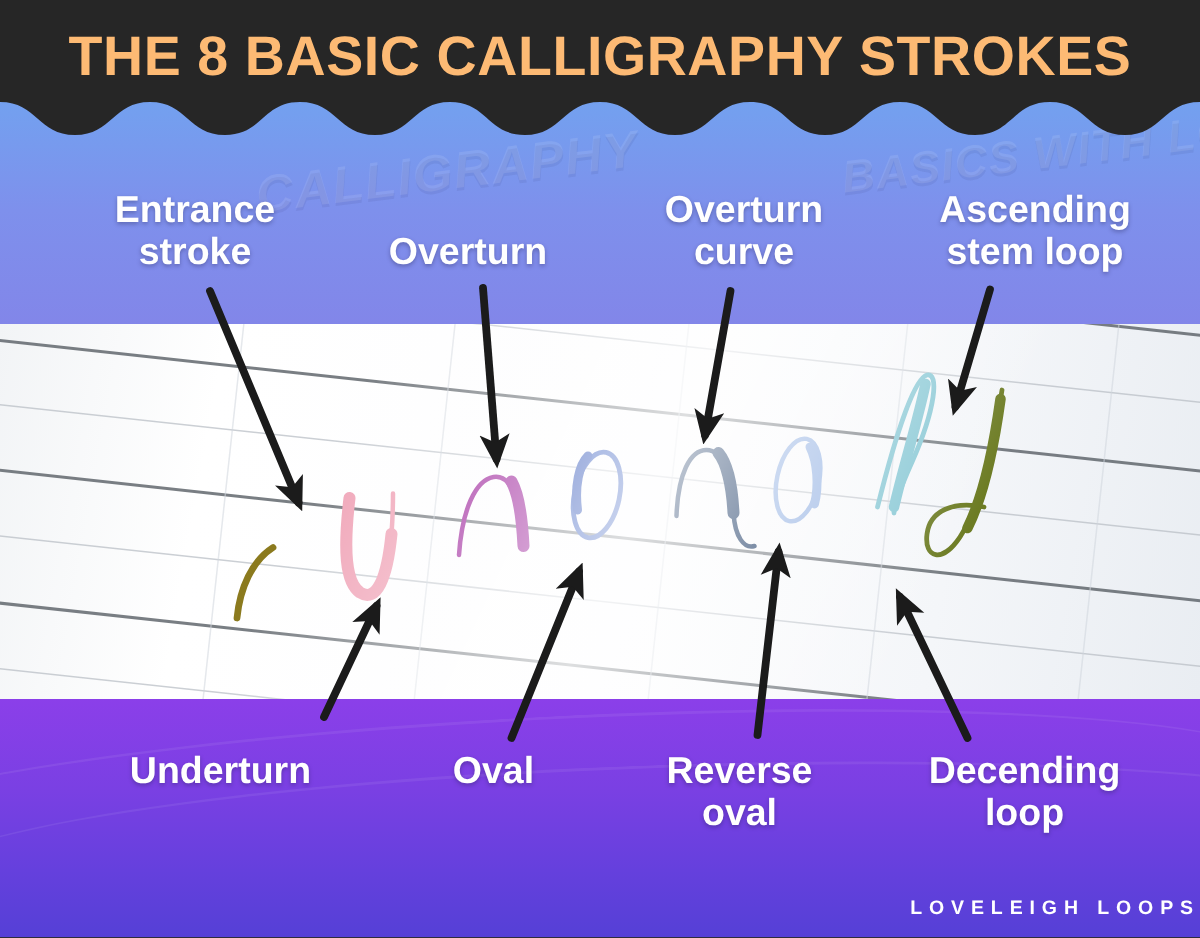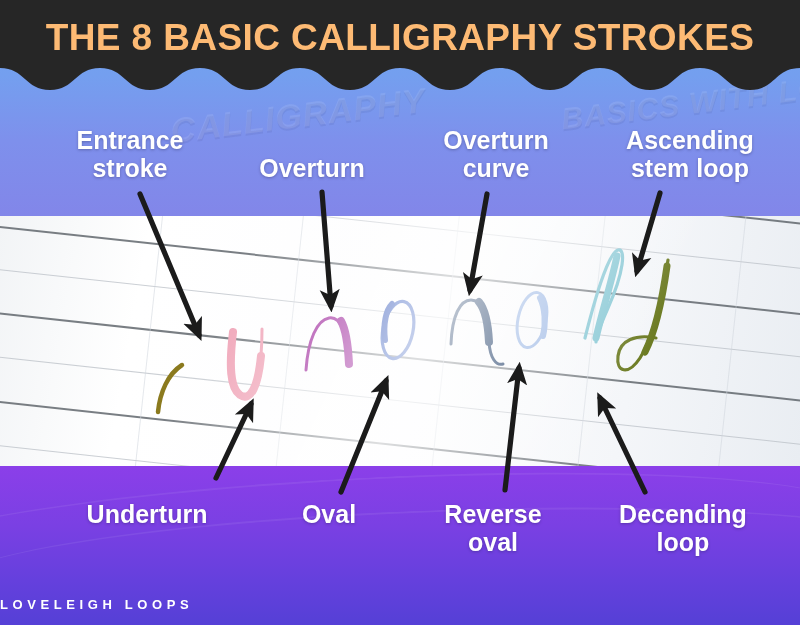--- a/index.html
+++ b/index.html
@@ -81,21 +81,21 @@
     text-shadow:0 1px 3px rgba(30,30,70,.35);
     white-space:pre-line;
     font-weight:bold;
   }
 
   
   .arrows{position:absolute;left:0;top:0;width:800px;height:625px;pointer-events:none;}
 
   
   .footer{
-    position:absolute;left:0;top:597px;width:800px;text-align:left;
+    position:absolute;left:0;top:597px;width:800px;text-align:right;
     color:#ffffff;font-size:13px;font-weight:bold;letter-spacing:4.6px;
   }
 </style>
 </head>
 <body>
 
 <div id="poster">
 
   <div class="band-blue">
     <div class="wm">

